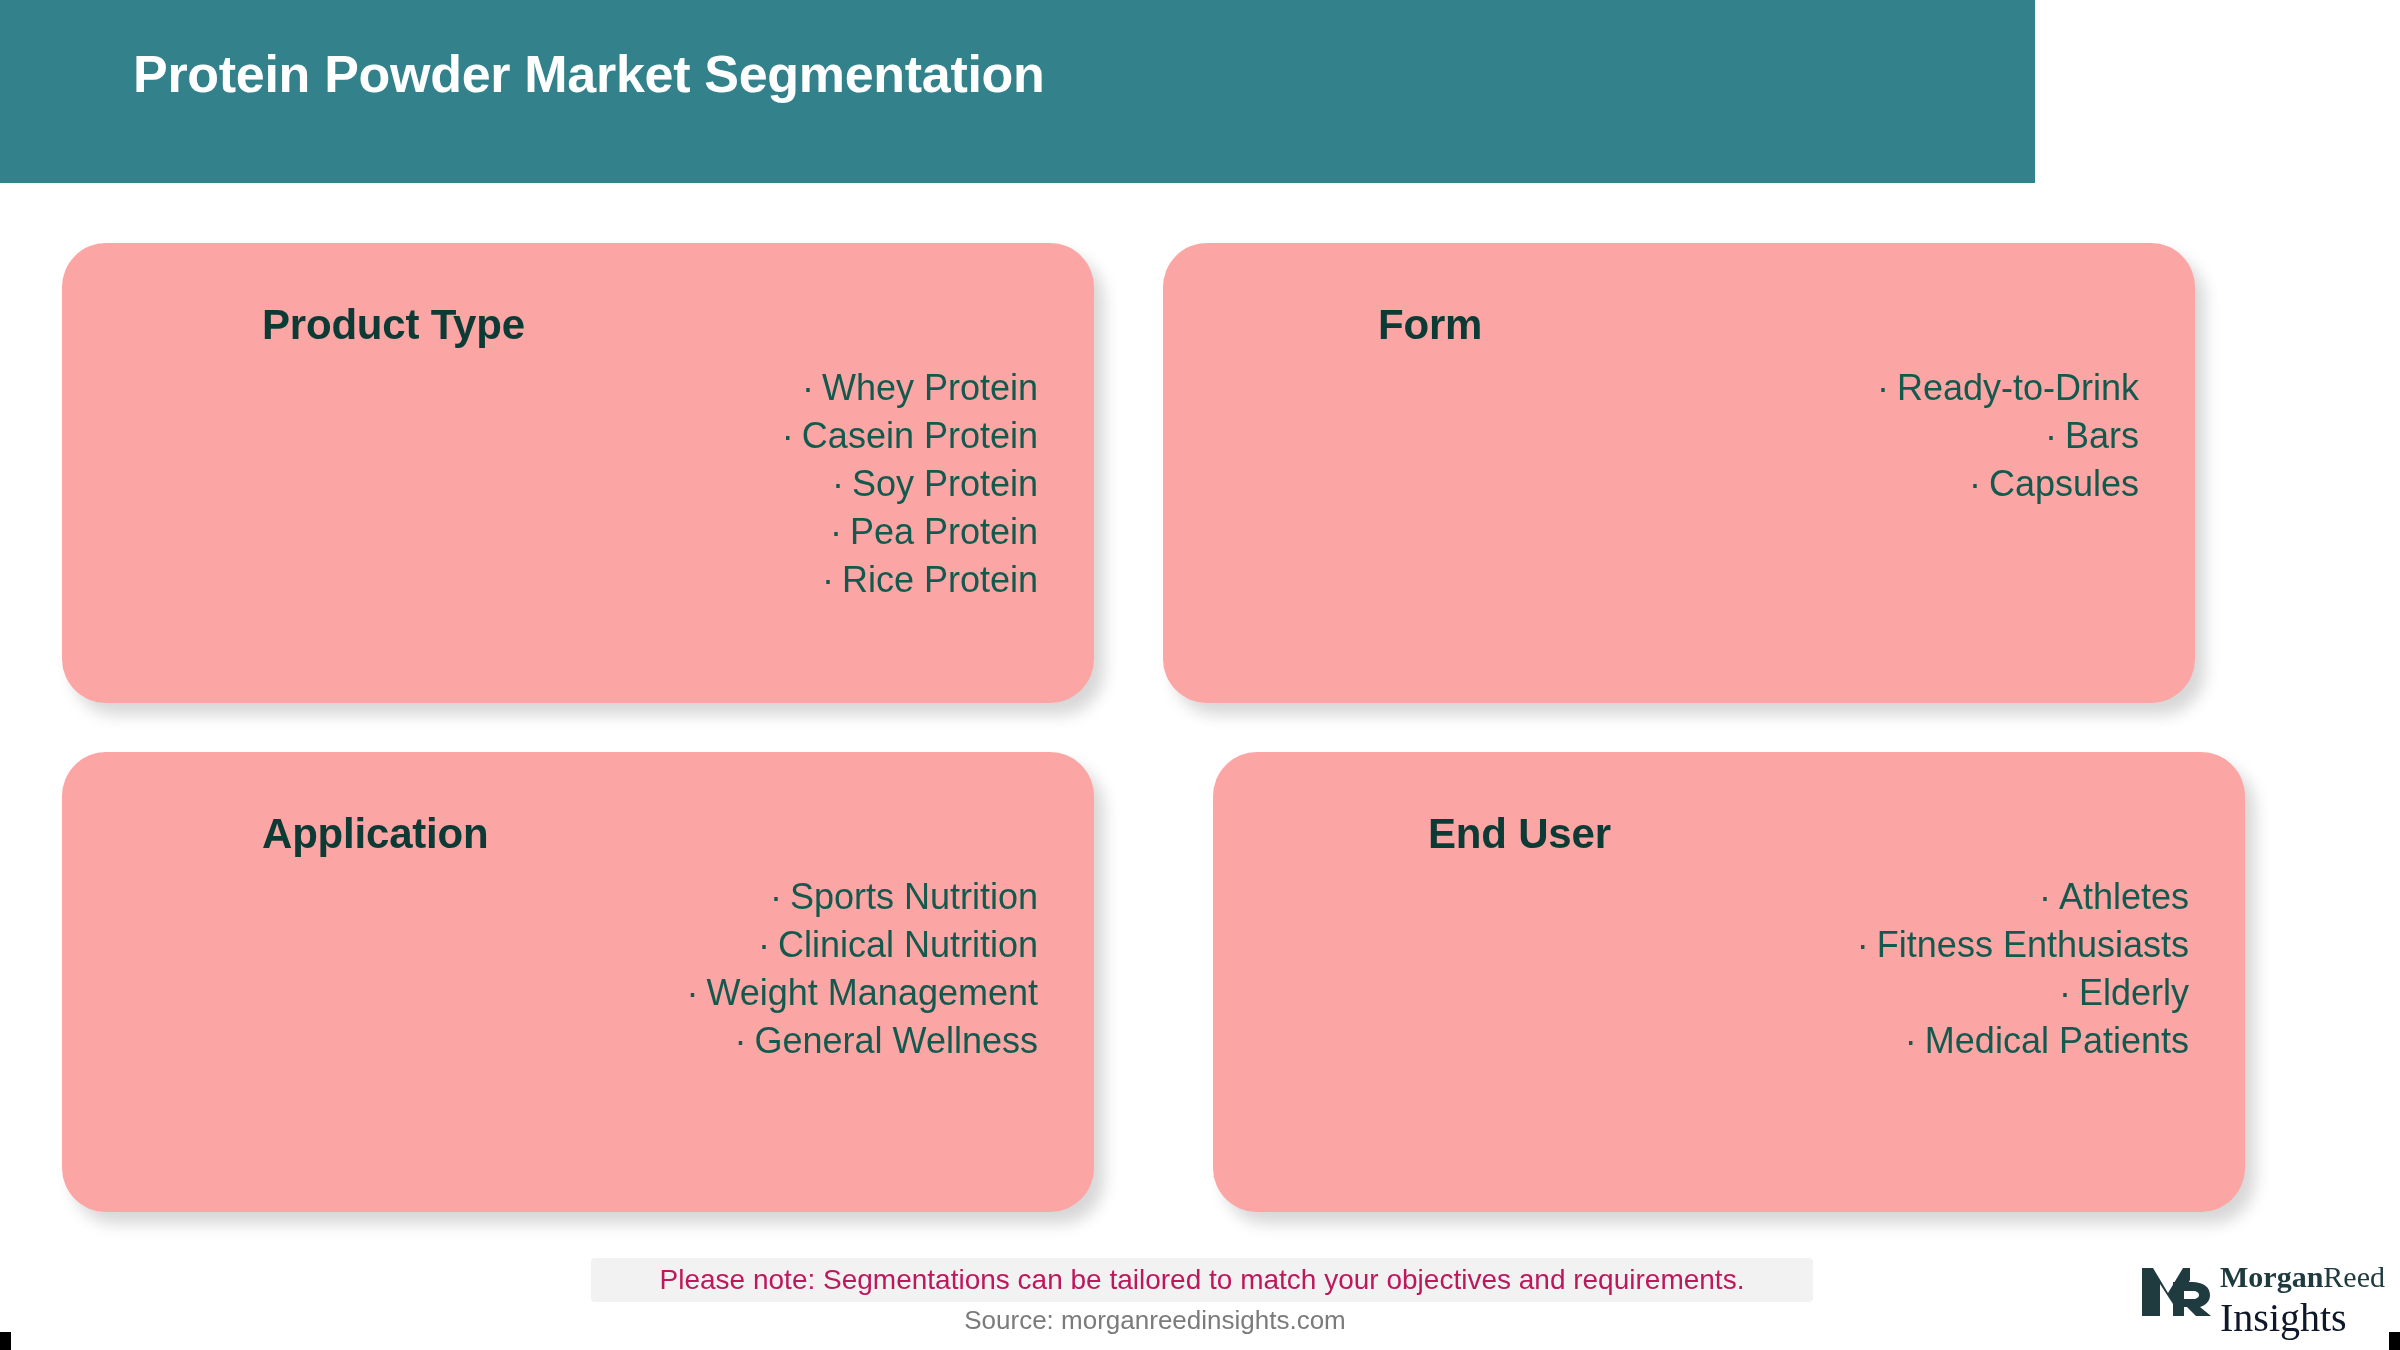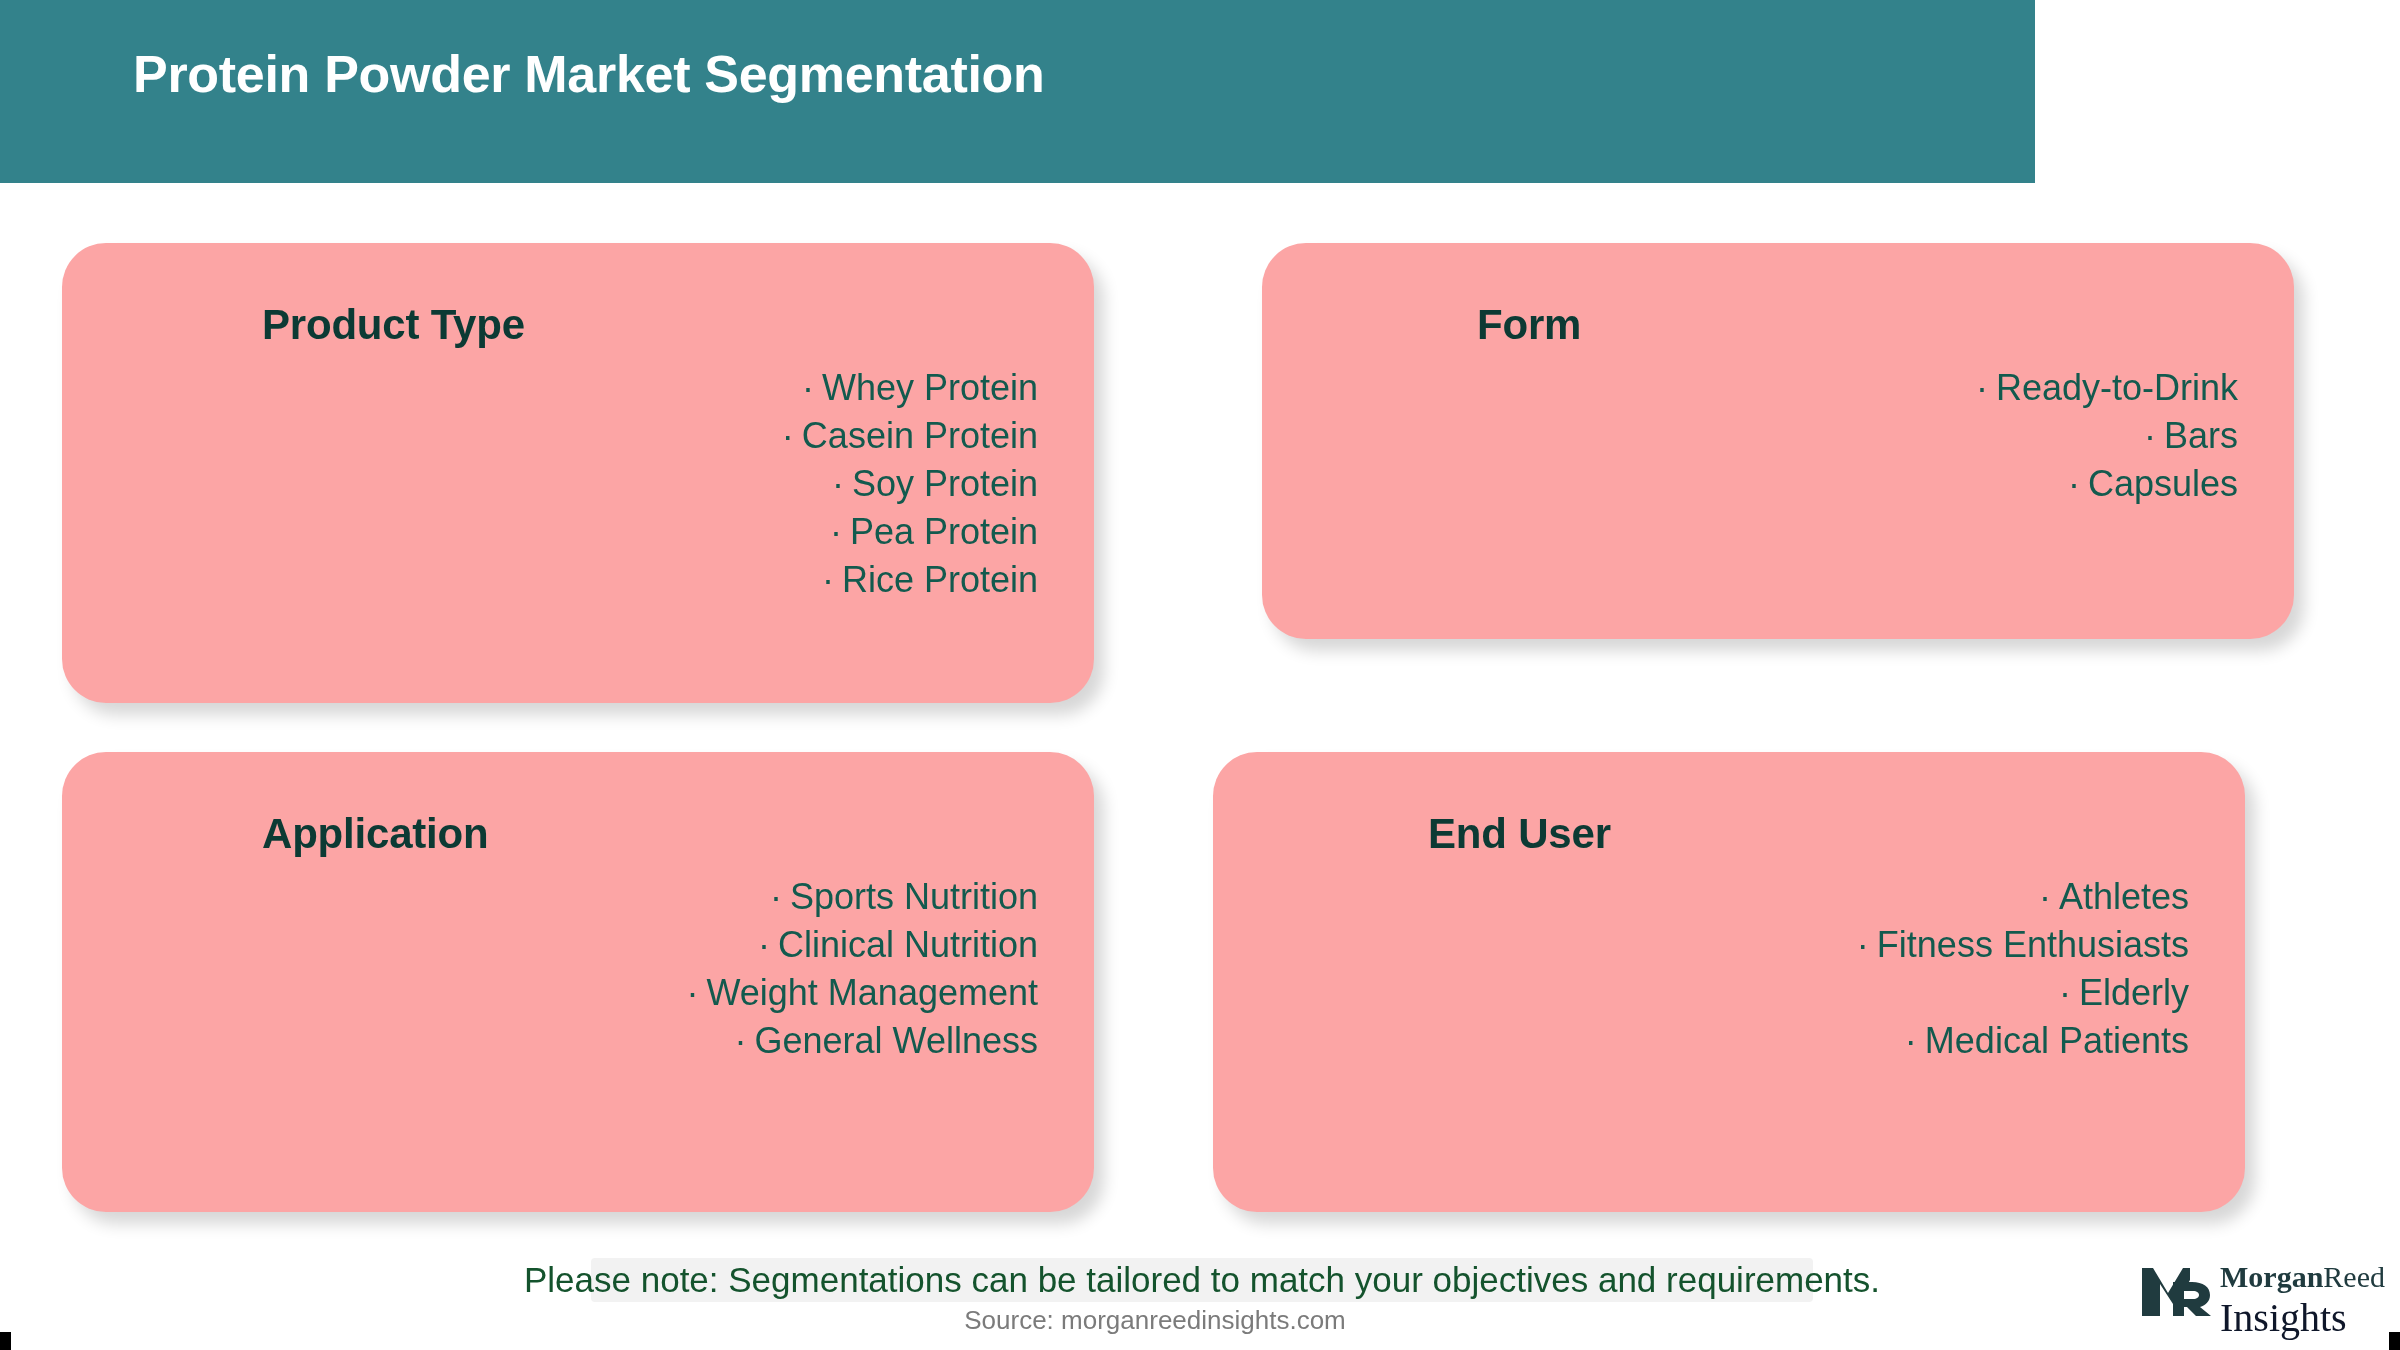--- a/index.html
+++ b/index.html
@@ -38,21 +38,21 @@
 
   
   .card {
     position: absolute;
     background: #fca5a5;
     border-radius: 44px;
     box-shadow: 10px 12px 16px rgba(0,0,0,0.16);
     box-sizing: border-box;
   }
   .card-r1c1 { left: 62px;   top: 243px; width: 1032px; height: 460px; }
-  .card-r1c2 { left: 1262px; top: 243px; width: 1032px; height: 396px; }
+  .card-r1c2 { left: 1163px; top: 243px; width: 1032px; height: 460px; }
   .card-r2c1 { left: 62px;   top: 752px; width: 1032px; height: 460px; }
   .card-r2c2 { left: 1213px; top: 752px; width: 1032px; height: 460px; }
 
   .card-inner {
     position: absolute;
     left: 200px;
     top: 58px;
     right: 40px;
   }
   .card-r1c2 .card-inner,
@@ -93,22 +93,22 @@
     width: 1222px;
     height: 44px;
     background: #f2f2f2;
     border-radius: 4px;
     box-sizing: border-box;
     display: flex;
     align-items: center;
     justify-content: center;
   }
   .note-text {
-    font-size: 35px;
-    color: #14532d;
+    font-size: 28px;
+    color: #be185d;
     white-space: nowrap;
   }
   .source-text {
     position: absolute;
     left: 0;
     top: 1305px;
     width: 2310px;
     text-align: center;
     font-size: 26px;
     color: #7b7b7b;

